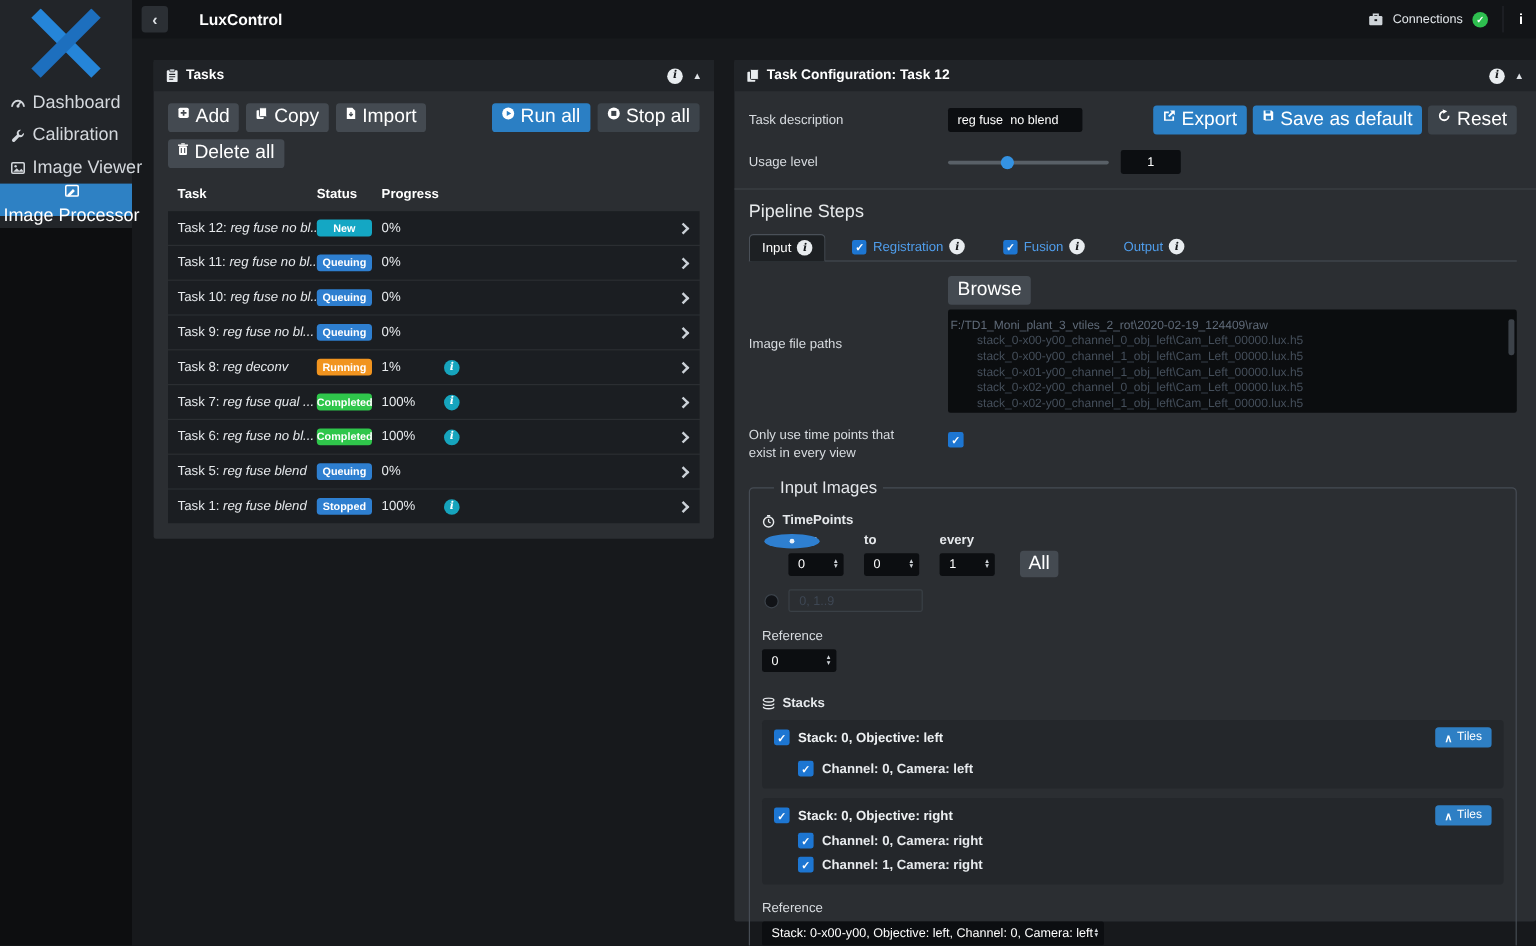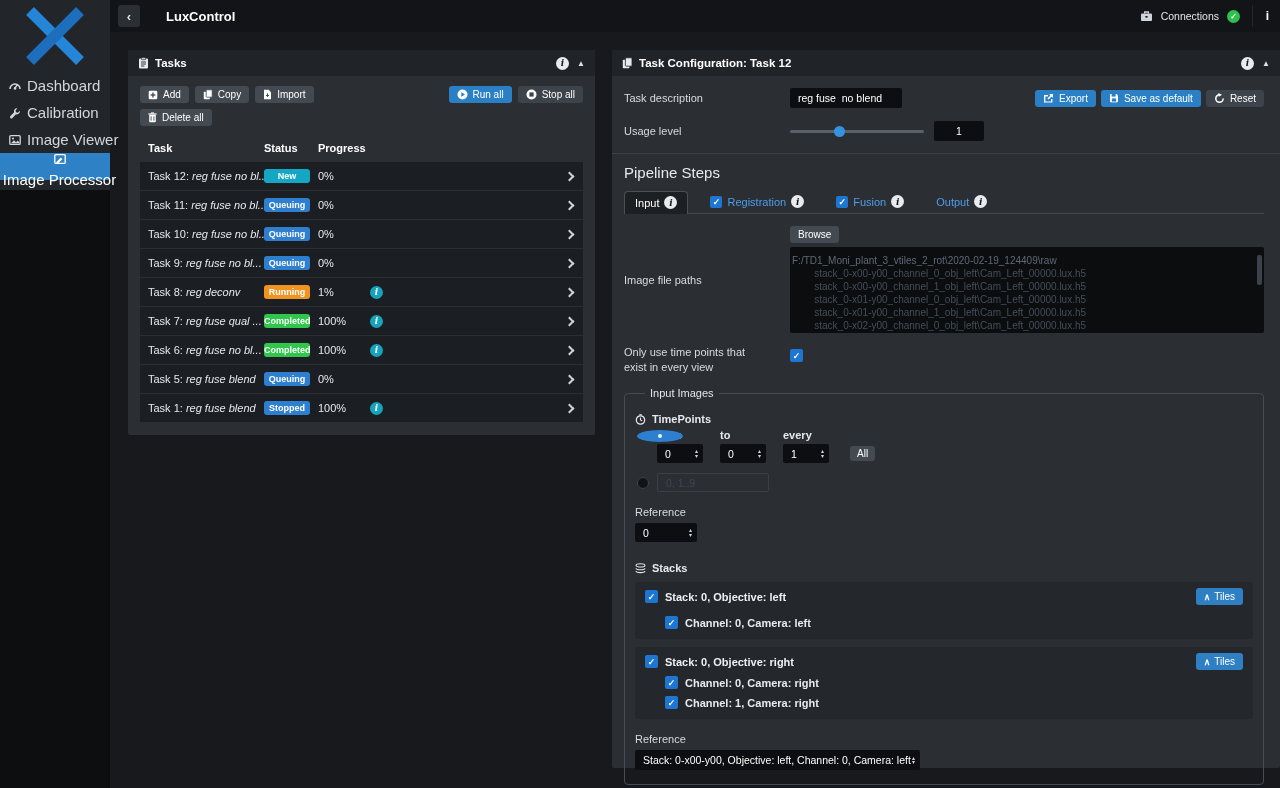--- a/index.html
+++ b/index.html
@@ -27,21 +27,21 @@
   
   .panel { position:absolute; background:#2b2e32; border-radius:2px; }
   .panel-hd { height:26px; background:#202327; display:flex; align-items:center; gap:6px; padding:0 10px; color:#fff; font-weight:bold; font-size:11.5px; }
   .hd-right { margin-left:auto; display:flex; align-items:center; gap:8px; }
   .caret-up { color:#dfe3e7; font-size:8px; cursor:pointer; }
   .info-w { width:13px; height:13px; border-radius:50%; background:#e8ecef; display:inline-flex; align-items:center; justify-content:center; cursor:pointer; flex:0 0 auto; }
   .info-w::after { content:"i"; color:#15181b; font:bold 9px "DejaVu Serif", serif; font-style:italic; }
   .info-t { width:13px; height:13px; border-radius:50%; background:#16a4bd; display:inline-flex; align-items:center; justify-content:center; flex:0 0 auto; }
   .info-t::after { content:"i"; color:#fff; font:bold 9px "DejaVu Serif", serif; font-style:italic; }
 
-  .btn { display:inline-flex; align-items:center; gap:5px; background:#444a51; color:#fff; font-size:10px; padding:3px 8px; border-radius:3px; border:none; cursor:pointer; font-family:inherit; white-space:nowrap; }
+  .btn { display:inline-flex; gap:5px; background:#444a51; color:#fff; font-size:16px; padding:3px 8px; border-radius:3px; border:none; cursor:pointer; font-family:inherit; white-space:nowrap; }
   .btn-primary { background:#2b7fc4; }
   .btn-dark { background:#3c434a; }
 
   
   #tasks-panel { left:128px; top:50px; width:467px; padding-bottom:12px; }
   .toolbar { padding:10px 12px 4px; }
   .tb-row { display:flex; gap:6px; align-items:center; }
   .tb-row.second { margin-top:6px; }
   .tb-spacer { flex:1; }
   .tasklist-head { display:grid; grid-template-columns:116px 54px 52px 1fr 24px; padding:12px 12px 8px 20px; font-weight:bold; font-size:11px; color:#fff; }
@@ -78,21 +78,21 @@
   .radio::after { content:""; width:4px; height:4px; border-radius:50%; background:#e9f2fb; }
   .radio.off { background:#111317; border:1px solid #3c434b; }
   .radio.off::after { background:transparent; }
 
   .paths-box { position:relative; background:#0b0d0f; border-radius:2px; height:86px; padding:7px 14px 0 2px; overflow:hidden; margin-top:4px; }
   .path-line { white-space:pre; font-size:10px; line-height:13px; color:#454f5b; overflow:hidden; }
   .path-line.first { color:#5f6a78; }
   .paths-scroll { position:absolute; right:2px; top:8px; width:5px; height:30px; background:#3c4249; border-radius:2px; }
 
   fieldset.group { border:1px solid #464c54; border-radius:4px; margin-top:12px; padding:8px 10px 14px; }
-  fieldset.group legend { font-size:11px; color:#e3e6ea; padding:0 5px; margin-left:10px; }
+  fieldset.group legend { font-size:14px; color:#e3e6ea; padding:0 5px; margin-left:10px; }
   .sub-head { display:flex; align-items:center; gap:6px; color:#e6e9ec; font-weight:bold; font-size:11px; }
   .tp-labels { display:flex; gap:17px; margin:4px 0 3px 22px; color:#e6e9ec; font-weight:bold; position:relative; }
   .tp-labels span { width:46px; }
   .tp-radio { position:absolute; left:-20px; top:1px; }
   .tp-selects { display:flex; gap:17px; margin-left:22px; align-items:center; }
   .dselect { background:#0c0e11; border-radius:2px; height:19px; display:flex; align-items:center; justify-content:space-between; padding:0 5px 0 8px; color:#fff; font-size:10.5px; cursor:pointer; }
   .spin { display:flex; flex-direction:column; line-height:4.5px; font-size:6px; color:#cfd3d8; }
   .custom-row { display:flex; align-items:center; gap:8px; margin:10px 0 0 2px; }
   .custom-input { background:transparent; border:1px solid #3a4046; border-radius:2px; height:19px; width:112px; color:#8a93a0; font-family:inherit; font-size:10.5px; padding:0 8px; }
   .custom-input::placeholder { color:#3e4754; }
@@ -419,21 +419,20 @@
     <div style="display:flex; margin-top:12px;">
       <span class="cfg-label" style="align-self:center;">Image file paths</span>
       <div style="flex:1;">
         <button class="btn">
             <span>Browse</span>
           </button>
         <div class="paths-box">
           <div class="path-line first">F:/TD1_Moni_plant_3_vtiles_2_rot\2020-02-19_124409\raw</div>
           <div class="path-line">        stack_0-x00-y00_channel_0_obj_left\Cam_Left_00000.lux.h5</div>
           <div class="path-line">        stack_0-x00-y00_channel_1_obj_left\Cam_Left_00000.lux.h5</div>
-          <div class="path-line">        stack_0-x01-y00_channel_0_obj_left\Cam_Left_00000.lux.h5</div>
           <div class="path-line">        stack_0-x01-y00_channel_1_obj_left\Cam_Left_00000.lux.h5</div>
           <div class="path-line">        stack_0-x02-y00_channel_0_obj_left\Cam_Left_00000.lux.h5</div>
           <div class="path-line">        stack_0-x02-y00_channel_1_obj_left\Cam_Left_00000.lux.h5</div>
           <span class="paths-scroll"></span>
         </div>
       </div>
     </div>
 
     <div style="display:flex; margin-top:12px; align-items:flex-start;">
       <span class="cfg-label" style="width:160px; padding-right:14px; line-height:15px;">Only use time points that exist in every view</span>

